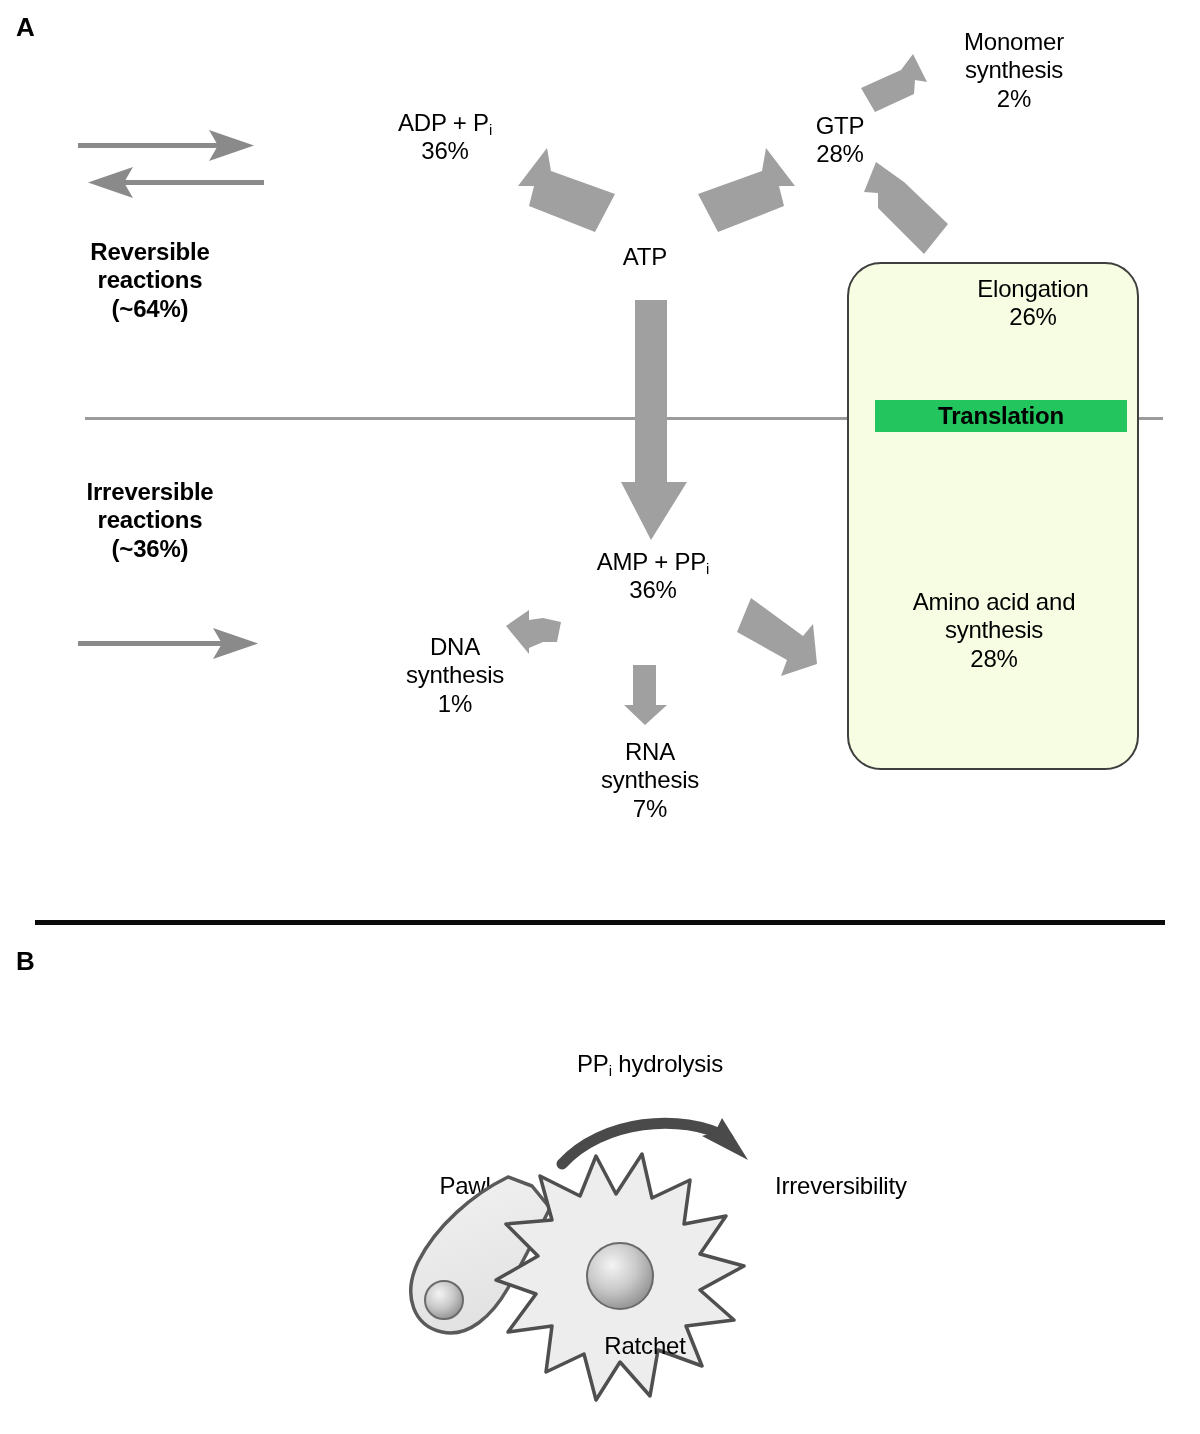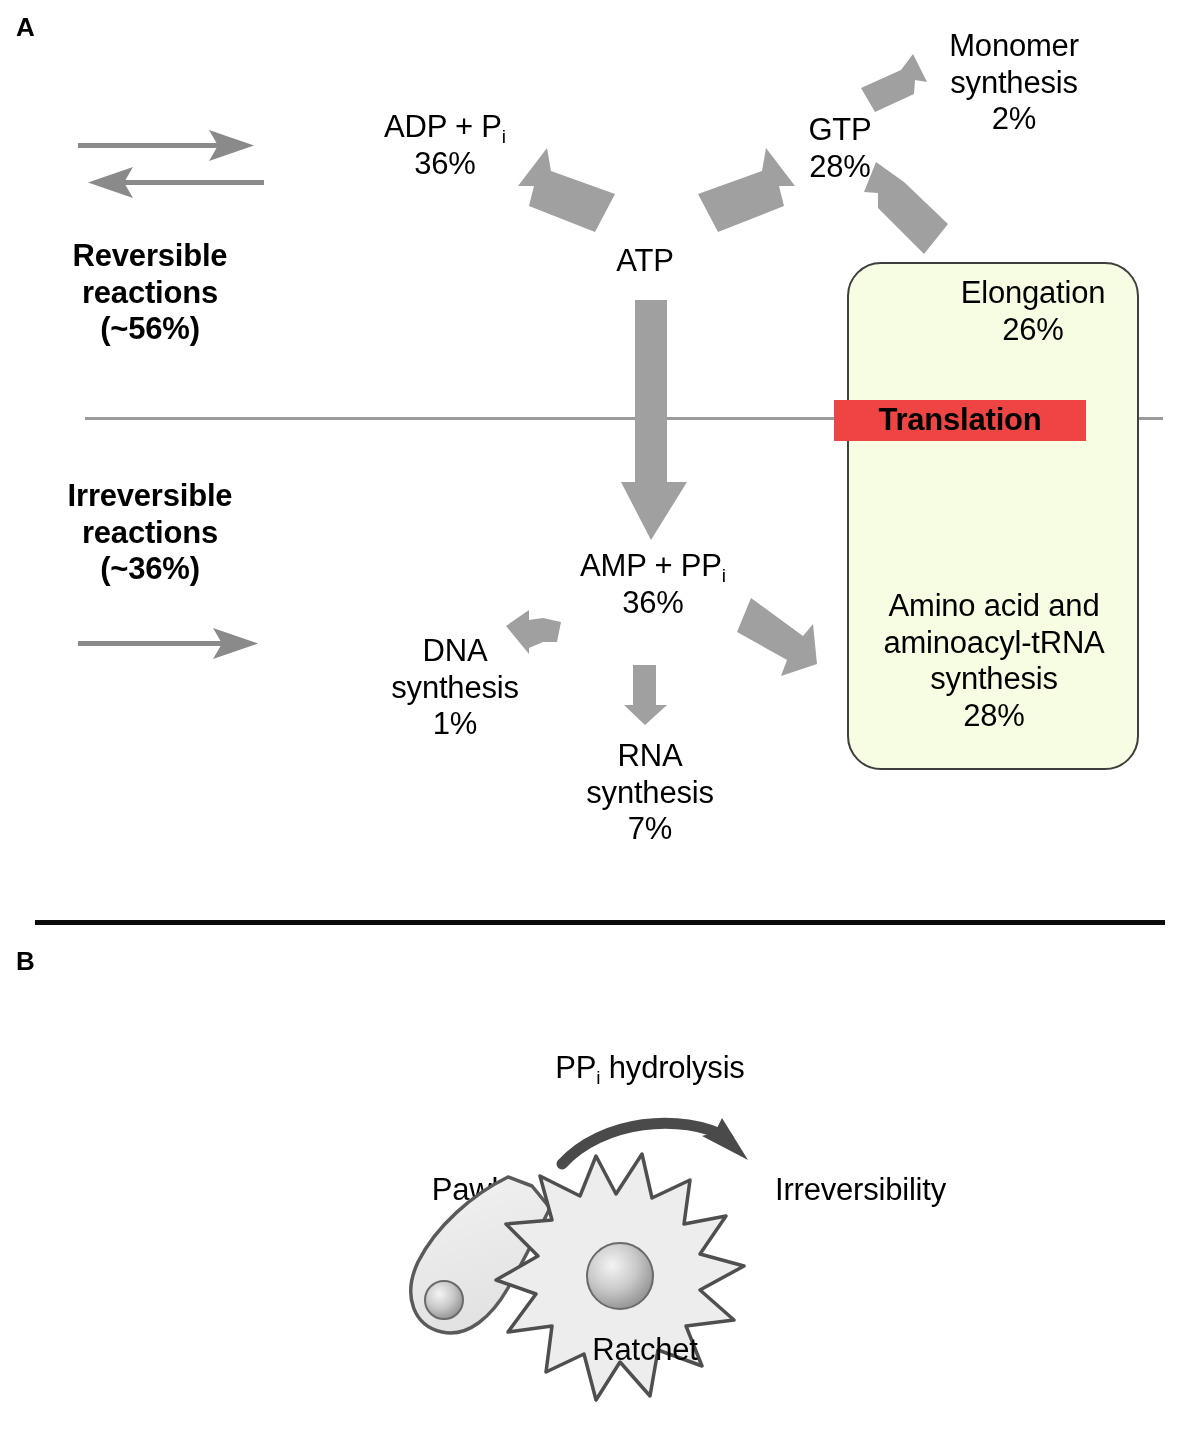--- a/index.html
+++ b/index.html
@@ -25,21 +25,21 @@
 
   
   .panel-letter {
     font-weight: bold;
     font-size: 26px;
     line-height: 1;
   }
 
   
   .txt {
-    font-size: 31px;
+    font-size: 24px;
     line-height: 1.18;
     text-align: center;
     white-space: nowrap;
     letter-spacing: -0.2px;
   }
   .txt.bold { font-weight: bold; }
   .sub {
     font-size: 0.62em;
     vertical-align: baseline;
     position: relative;
@@ -80,21 +80,21 @@
         <path d="M176 17.5 L131 2 L140 17.5 L131 33 Z"></path>
         <rect x="36" y="52" width="150" height="5"></rect>
         <path d="M10 54.5 L55 39 L46 54.5 L55 70 Z"></path>
       </g>
     </svg>
   </div>
 
   <div class="abs txt bold" style="left:30px; top:238px; width:240px; text-align:center;">
     <div>Reversible</div>
     <div>reactions</div>
-    <div>(~56%)</div>
+    <div>(~64%)</div>
   </div>
 
   <div class="abs txt bold" style="left:30px; top:478px; width:240px; text-align:center;">
     <div>Irreversible</div>
     <div>reactions</div>
     <div>(~36%)</div>
   </div>
 
   <div class="abs" style="left:78px; top:625px;">
     <svg width="186" height="40" viewBox="0 0 186 40">
@@ -142,25 +142,24 @@
     <div>7%</div>
   </div>
 
   <div class="abs trans-box" style="left:847px; top:262px; width:292px; height:508px;"></div>
 
   <div class="abs txt" style="left:893px; top:275px; width:280px;">
     <div>Elongation</div>
     <div>26%</div>
   </div>
 
-  <div class="abs txt bold" style="left:834px; top:400px; width:240px; background:#ef4444; padding:2px 6px;">Translation</div>
+  <div class="abs txt bold" style="left:875px; top:400px; width:240px; background:#22c55e; padding:2px 6px;">Translation</div>
 
   <div class="abs txt" style="left:855px; top:588px; width:278px;">
     <div>Amino acid and</div>
-    <div>aminoacyl-tRNA</div>
     <div>synthesis</div>
     <div>28%</div>
   </div>
 
   <div class="abs" style="left:505px; top:148px;">
     <svg width="120" height="110" viewBox="0 0 120 110">
       <path d="M42 0 L13 38 L29 38 L24 58 L90 84 L110 46 L46 23 Z" fill="#A0A0A0"></path>
     </svg>
   </div>
 

